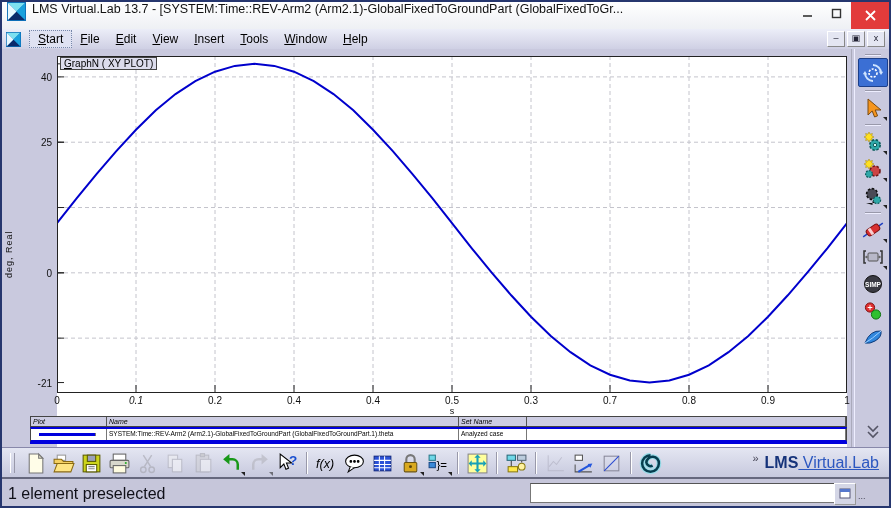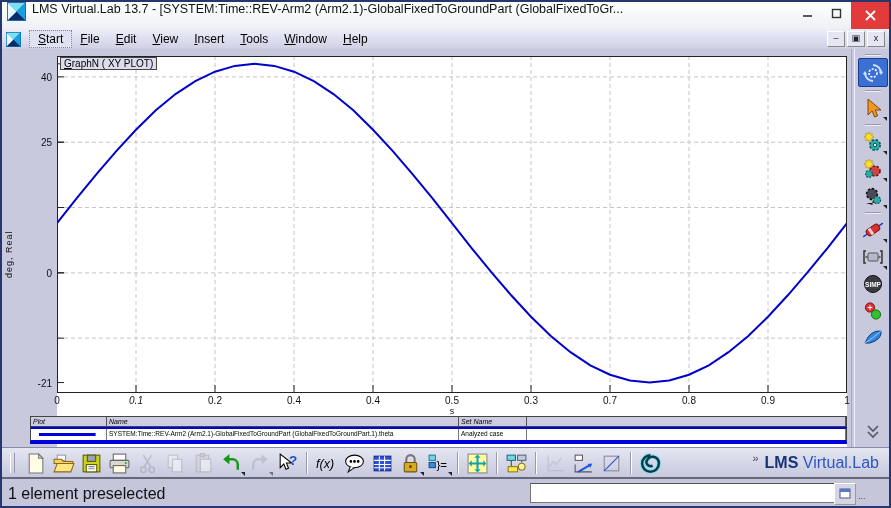--- a/index.html
+++ b/index.html
@@ -68,21 +68,21 @@
   #bottom-toolbar{position:absolute;left:0;top:445px;width:887px;height:30px;
                   background:linear-gradient(#e4e6f2,#c6c8dd);border-top:1px solid #88a;
                   display:flex;align-items:center;}
   .bt-handle{width:3px;height:20px;border-left:1px solid #fff;border-right:1px solid #99a;margin:0 6px 0 8px;}
   .bt-sep{width:1px;height:22px;background:#99a;box-shadow:1px 0 0 #fff;margin:0 5px;}
   .bt-btn{position:relative;width:28px;height:26px;display:flex;align-items:center;justify-content:center;}
   .bt-btn svg{width:23px;height:23px;}
   #bt-overflow{font-size:11px;color:#445;margin:0 6px 10px auto;}
   #lms-logo{font-size:16px;margin-right:10px;white-space:nowrap;}
   #lms-logo b{color:#16337a;font-weight:bold;}
-  #lms-logo span{color:#2b57c0;}
+  #lms-logo span{color:#2b57c0;text-decoration:underline;}
   
   #statusbar{position:absolute;left:0;top:475px;width:887px;height:29px;
              background:#c6c6da;border-top:2px solid #66687e;display:flex;align-items:center;}
   #status-msg{font-size:16px;color:#101018;margin-left:6px;flex:0 0 auto;}
   #status-input{position:absolute;left:528px;top:4px;width:300px;height:18px;
                 border:1px solid #777;border-top-color:#555;background:#fff;font-size:11px;padding:0 3px;}
   #status-popup-btn{position:absolute;left:832px;top:4px;width:20px;height:20px;
                     background:#d4d6e6;border:1px solid #999;border-top-color:#fff;border-left-color:#fff;
                     display:flex;align-items:center;justify-content:center;}
   #status-more{position:absolute;left:856px;top:12px;font-size:9px;color:#445;}

